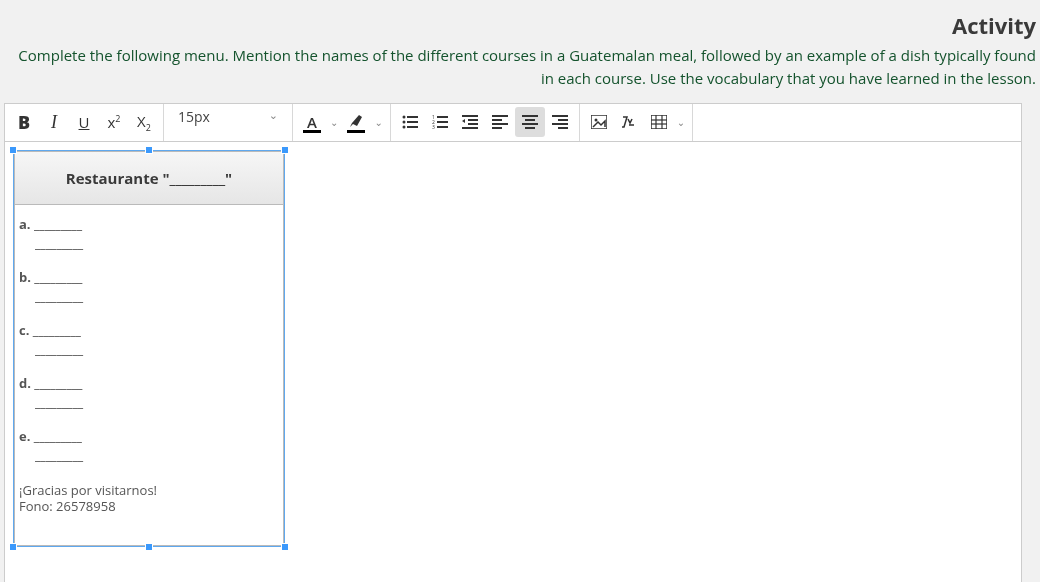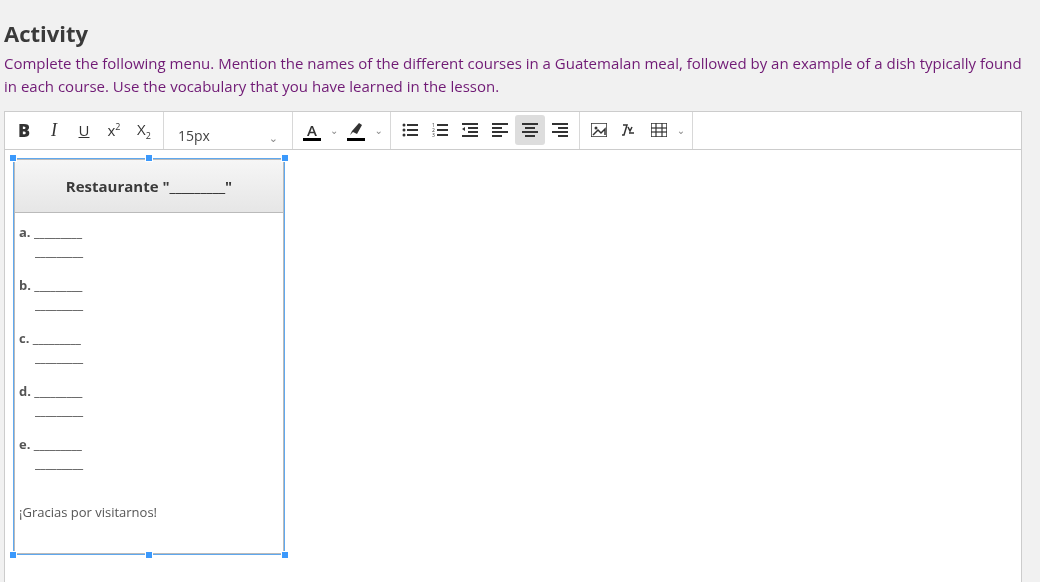--- a/index.html
+++ b/index.html
@@ -5,32 +5,33 @@
     * { box-sizing: border-box; margin: 0; padding: 0; }
     body {
       font-family: "Open Sans", "Segoe UI", Arial, sans-serif;
       background: #f1f1f1;
       color: #4a4a4a;
       width: 1040px;
       height: 582px;
       overflow: hidden;
     }
     .header {
-      padding: 18px 4px 8px 4px;
+      padding: 10px 4px 8px 4px;
+      text-align: right;
     }
     .header h1 {
       font-size: 22px;
       font-weight: 700;
       color: #3a3a3a;
       margin-bottom: 4px;
     }
     .header p {
       font-size: 15px;
       line-height: 1.55;
-      color: #701a75;
+      color: #14532d;
     }
     .editor {
       background: #fff;
       border: 1px solid #ccc;
       margin: 4px;
       width: 1018px;
     }
     .toolbar {
       display: flex;
       align-items: stretch;
@@ -53,21 +54,21 @@
       border-radius: 3px;
       cursor: pointer;
       color: #333;
       font-size: 16px;
     }
     .tool-btn.active {
       background: #ddd;
     }
     .font-select {
       display: flex;
-      align-items: flex-end;
+      align-items: flex-start;
       width: 120px;
       height: 30px;
       padding: 0 10px;
       font-size: 14px;
       color: #444;
       cursor: pointer;
       position: relative;
     }
     .chevron {
       margin-left: auto;
@@ -144,21 +145,21 @@
       font-weight: bold;
     }
     .menu-item .sub {
       display: block;
       margin-left: 16px;
     }
     .footer-text {
       font-size: 13px;
       color: #555;
       line-height: 1.3;
-      margin-top: 30px;
+      margin-top: 16px;
     }
     svg { display: block; }
   </style>
 </head>
 <body>
 
 <div class="header">
   <h1>Activity</h1>
   <p>Complete the following menu. Mention the names of the different courses in a Guatemalan meal, followed by an example of a dish typically found in each course. Use the vocabulary that you have learned in the lesson.</p>
 </div>
@@ -325,19 +326,20 @@
             <span class="sub">_________</span>
           </div>
           <div class="menu-item">
             <span>e.</span>
             <span>_________</span>
             <span class="sub">_________</span>
           </div>
 
           <div class="footer-text">
             <div>¡Gracias por visitarnos!</div>
+            <div>Fono: 26578958</div>
           </div>
 
         </div>
       </div>
     </div>
   </div>
 </div>
 
 </body></html>

